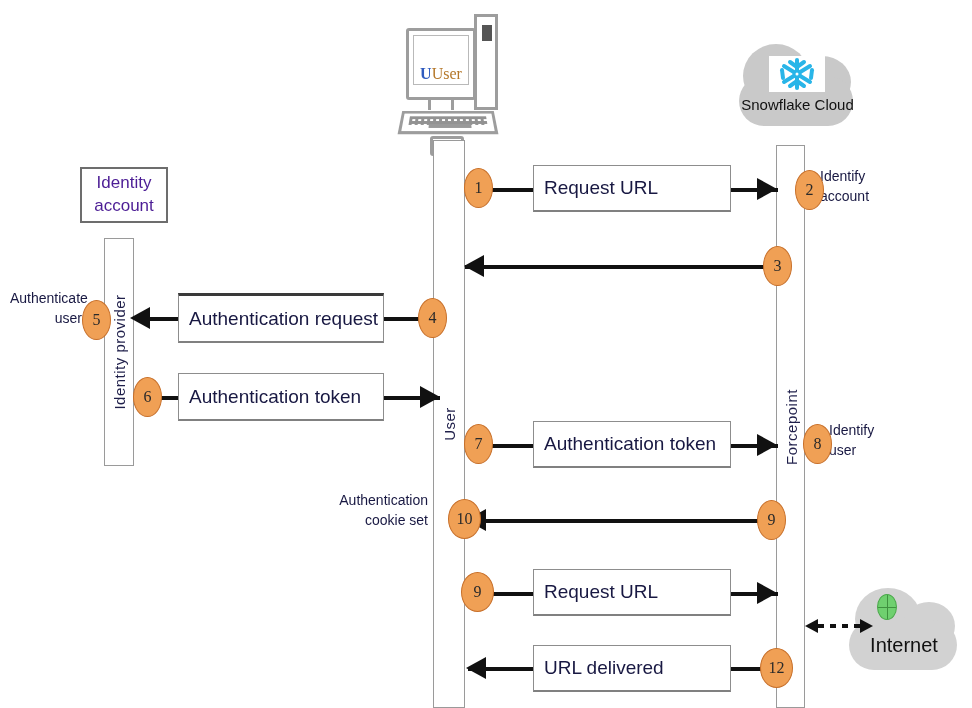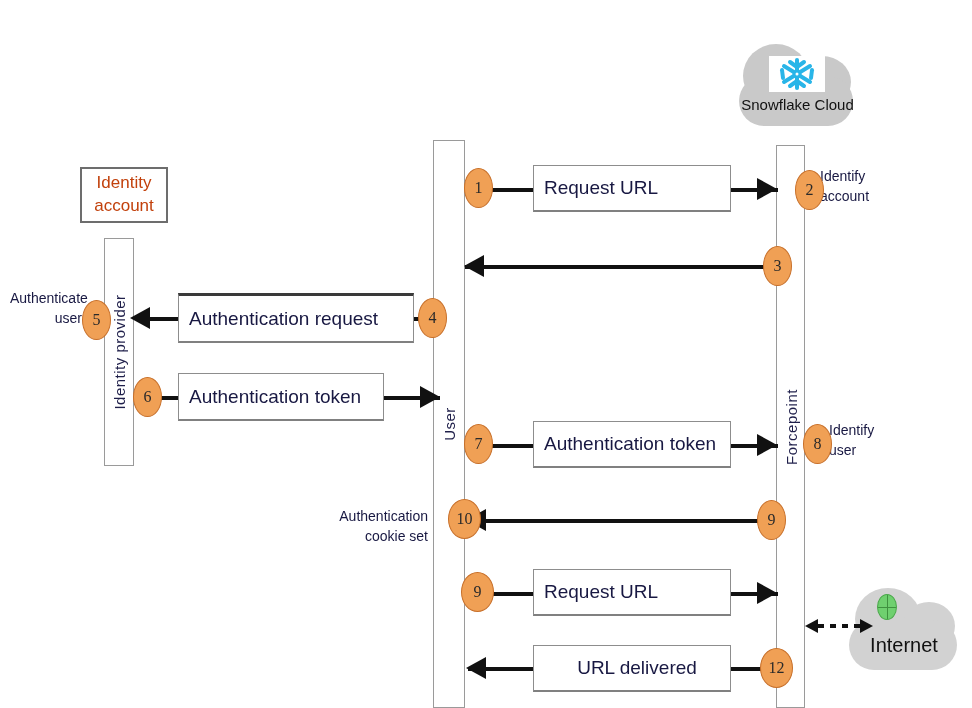--- a/index.html
+++ b/index.html
@@ -43,21 +43,21 @@
   
   .actor-box {
     position: absolute;
     background: #ffffff;
     border: 2px solid #6d6d6d;
     box-sizing: border-box;
     display: flex;
     flex-direction: column;
     align-items: center;
     justify-content: center;
-    color: #c2410c;
+    color: #4c1d95;
     font-size: 17px;
     line-height: 1.35;
     text-align: center;
   }
 
   
   .msg-box {
     position: absolute;
     background: #ffffff;
     border: 1px solid #8d8d8d;
@@ -268,20 +268,37 @@
     border-bottom: 7px solid transparent;
   }
   .dotted-arrow .ah-l { left: 0; border-right: 13px solid #111; }
   .dotted-arrow .ah-r { right: 0; border-left: 13px solid #111; }
 </style>
 </head>
 <body>
 
 <div id="canvas">
 
+  <div class="computer" style="left:400px; top:8px; width:100px; height:150px;">
+    <div class="comp-tower">
+      <div class="comp-tower-led"></div>
+    </div>
+    <div class="comp-screen-outer">
+      <div class="comp-screen-inner"></div>
+      <div class="comp-screen-text">
+        <span class="u">U</span><span class="s">User</span>
+      </div>
+    </div>
+    <div class="comp-neck"></div>
+    <div class="comp-keyboard">
+      <div class="comp-keys"></div>
+      <div class="comp-space"></div>
+    </div>
+    <div class="comp-mouse"></div>
+  </div>
 
   <div class="cloud" style="left:735px; top:30px; width:125px; height:100px;">
     <div class="puff" style="left:8px;  top:14px; width:66px; height:64px;"></div>
     <div class="puff" style="left:58px; top:26px; width:58px; height:52px;"></div>
     <div class="body" style="left:4px;  top:46px; width:114px; height:50px;"></div>
     <div class="cloud-logo" style="left:34px; top:26px; width:56px; height:36px; background:#ffffff;">
       <svg width="56" height="36" viewBox="0 0 56 36">
         <g stroke="#29B5E8" stroke-width="4" stroke-linecap="round" fill="none">
           <line x1="28" y1="4" x2="28" y2="32"></line>
           <line x1="15" y1="10" x2="41" y2="26"></line>
@@ -348,21 +365,21 @@
 account</div>
 
   <div class="arrow-line" style="left:465px; top:265px; width:305px;"></div>
   <div class="arrow-head left" style="left:464px; top:255px;"></div>
   <div class="step" style="left:763px; top:246px;">
       <span>3</span>
     </div>
 
   <div class="arrow-line" style="left:136px; top:317px; width:300px;"></div>
   <div class="arrow-head left" style="left:130px; top:307px;"></div>
-  <div class="msg-box" style="left:178px; top:293px; width:236px; height:50px; border-top:3px solid #3a3a3a;">
+  <div class="msg-box" style="left:178px; top:293px; width:206px; height:50px; border-top:3px solid #3a3a3a;">
     <span>Authentication request</span>
   </div>
   <div class="step" style="left:418px; top:298px;">
       <span>4</span>
     </div>
 
   <div class="step" style="left:82px; top:300px;">
       <span>5</span>
     </div>
   <div class="side-note right-al" style="left:10px; top:272px; width:72px;margin-top:16px;">Authenticate
@@ -394,34 +411,34 @@
 
   <div class="arrow-line" style="left:468px; top:519px; width:300px;"></div>
   <div class="arrow-head left" style="left:466px; top:509px;"></div>
   <div class="step" style="left:757px; top:500px;">
       <span>9</span>
     </div>
 
   <div class="step" style="left:448px; top:499px; width:33px;">
       <span>10</span>
     </div>
-  <div class="side-note right-al" style="left:310px; top:490px; width:118px;margin-top:16px;">Authentication
+  <div class="side-note right-al" style="left:310px; top:490px; width:118px;">Authentication
 cookie set</div>
 
   <div class="arrow-line" style="left:478px; top:592px; width:300px;"></div>
   <div class="arrow-head right" style="left:757px; top:582px;"></div>
   <div class="msg-box" style="left:533px; top:569px; width:198px; height:47px;">
     <span>Request URL</span>
   </div>
   <div class="step" style="left:461px; top:572px; width:33px;">
       <span>9</span>
     </div>
 
   <div class="arrow-line" style="left:468px; top:667px; width:300px;"></div>
   <div class="arrow-head left" style="left:466px; top:657px;"></div>
-  <div class="msg-box" style="left:533px; top:645px; width:198px; height:47px;justify-content:center;">
+  <div class="msg-box" style="left:533px; top:645px; width:198px; height:47px;">
     <span>URL delivered</span>
   </div>
   <div class="step" style="left:760px; top:648px; width:33px;">
       <span>12</span>
     </div>
 
 </div>
 
 </body></html>

